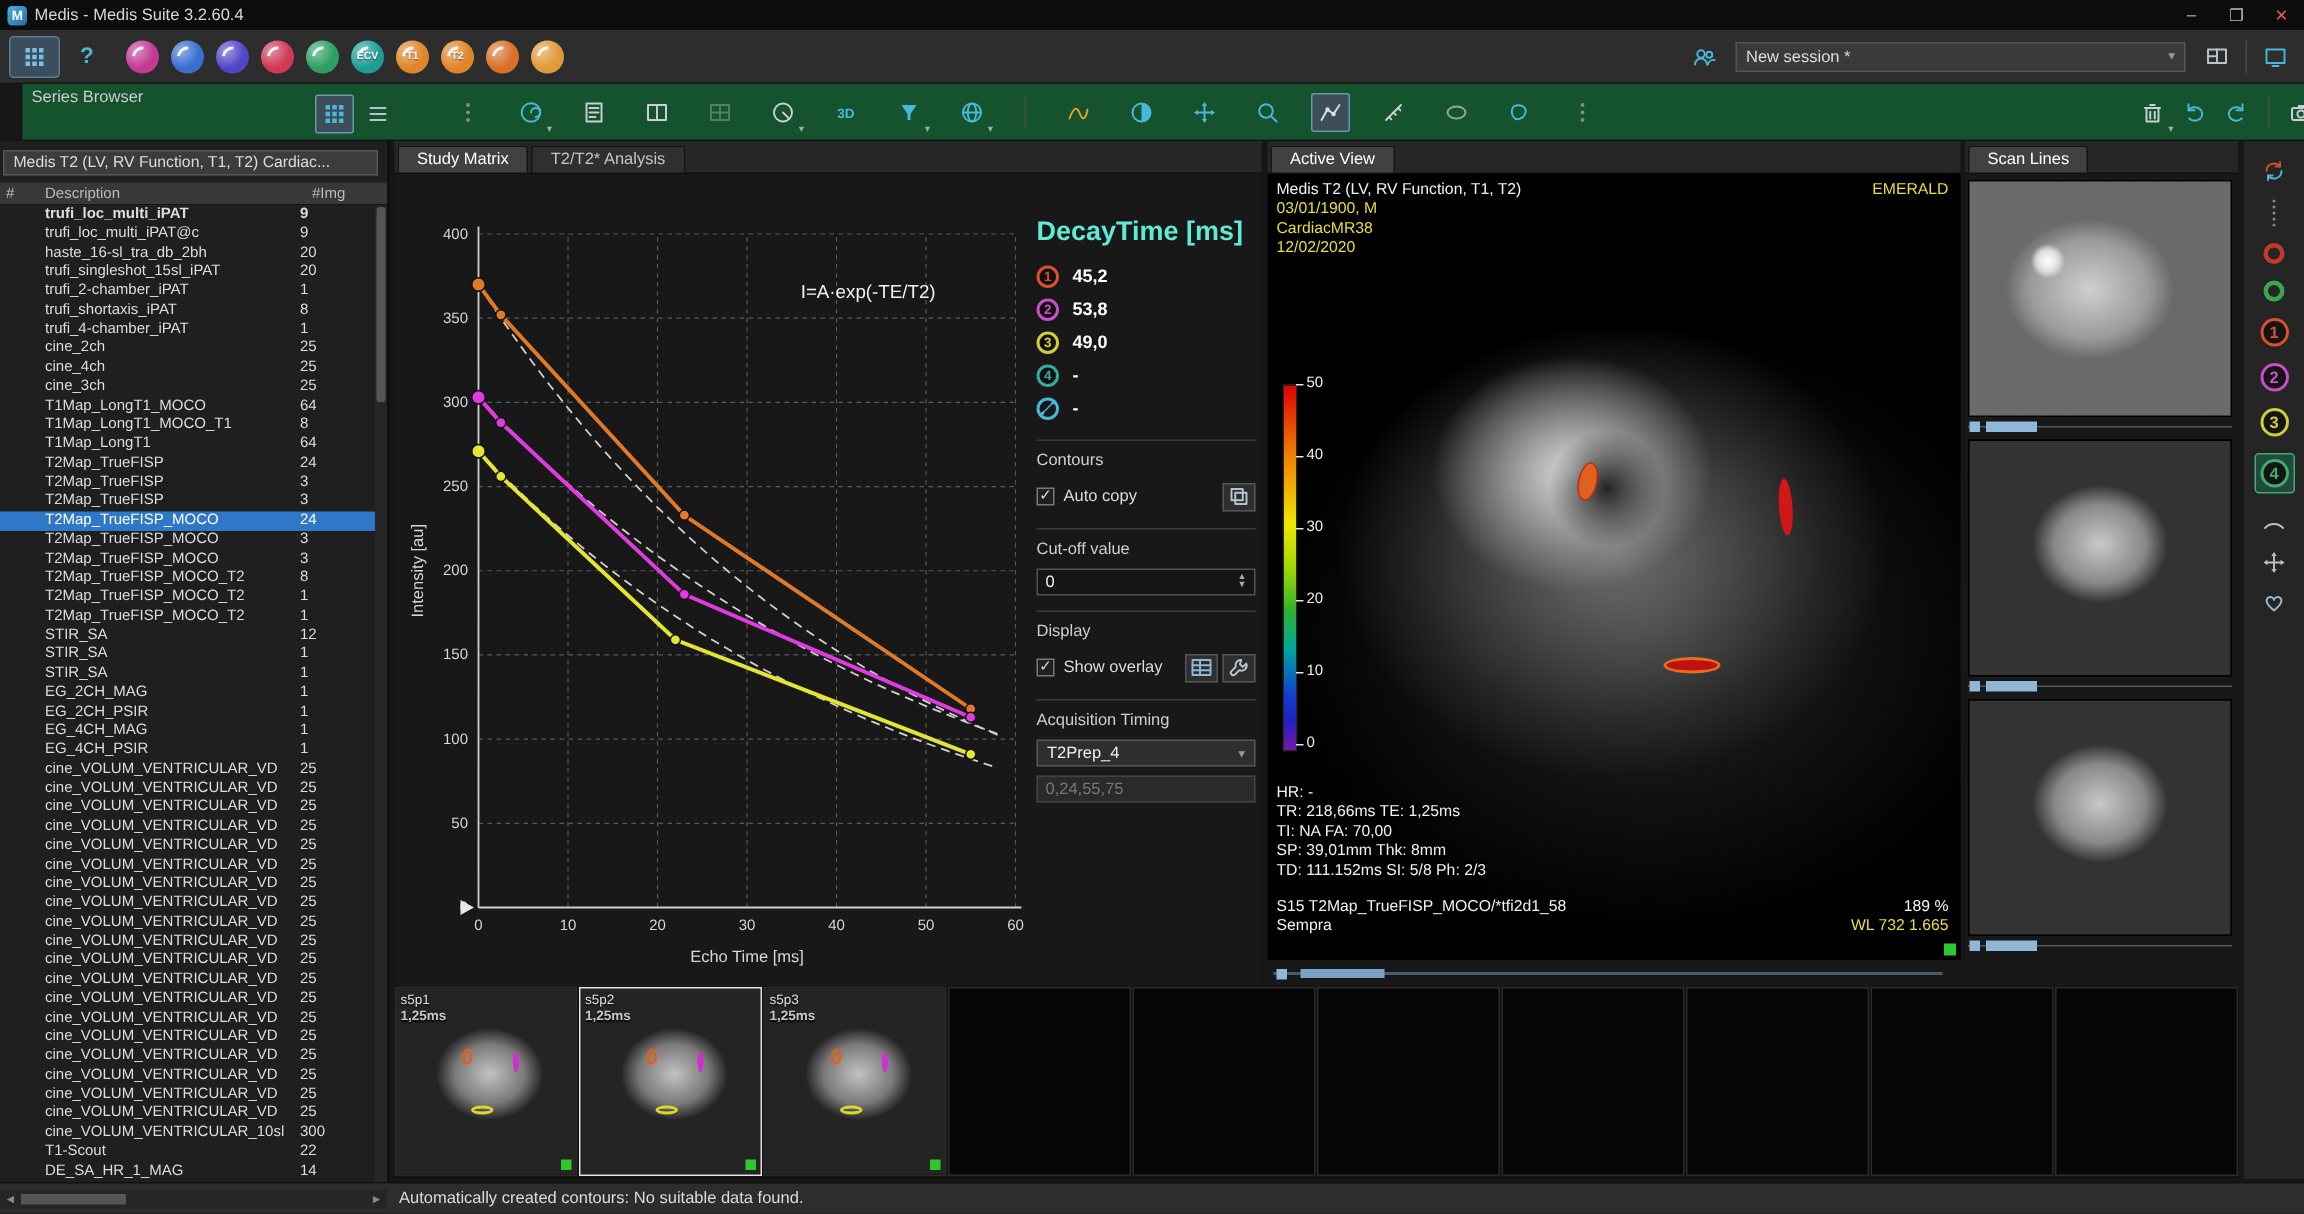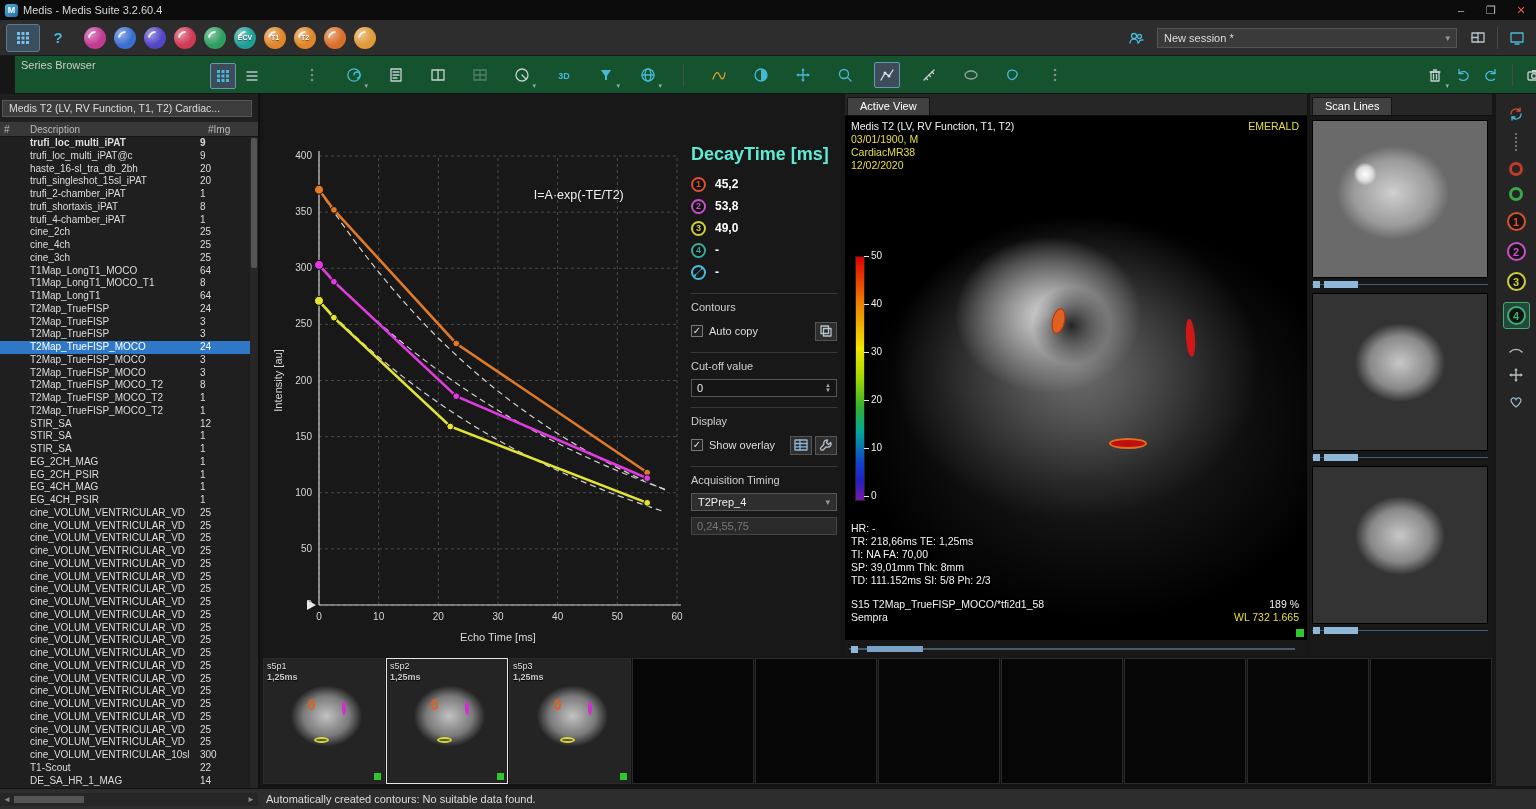--- a/index.html
+++ b/index.html
@@ -760,20 +760,26 @@
         <span class="c2">DE_SA_HR_1_MAG</span>
         <span class="c3">14</span>
       </div>
     </div>
   <div class="vscroll">
       <div class="vhandle"></div>
     </div>
 </div>
 
 <div id="analysis-panel">
+  <div class="tabbar">
+
+      <div class="tab active">Study Matrix</div>
+
+      <div class="tab">T2/T2* Analysis</div>
+    </div>
   <svg id="chart" width="420" height="505" viewBox="0 0 420 505">
       <line x1="50" y1="463" x2="50" y2="14" stroke="#585858" stroke-width="0.8" stroke-dasharray="3 3"></line>
       <text x="50" y="478" fill="#d8d8d8" font-size="10" text-anchor="middle">0</text>
       <line x1="109.66666666666666" y1="463" x2="109.66666666666666" y2="14" stroke="#585858" stroke-width="0.8" stroke-dasharray="3 3"></line>
       <text x="109.66666666666666" y="478" fill="#d8d8d8" font-size="10" text-anchor="middle">10</text>
       <line x1="169.33333333333331" y1="463" x2="169.33333333333331" y2="14" stroke="#585858" stroke-width="0.8" stroke-dasharray="3 3"></line>
       <text x="169.33333333333331" y="478" fill="#d8d8d8" font-size="10" text-anchor="middle">20</text>
       <line x1="229" y1="463" x2="229" y2="14" stroke="#585858" stroke-width="0.8" stroke-dasharray="3 3"></line>
       <text x="229" y="478" fill="#d8d8d8" font-size="10" text-anchor="middle">30</text>
       <line x1="288.66666666666663" y1="463" x2="288.66666666666663" y2="14" stroke="#585858" stroke-width="0.8" stroke-dasharray="3 3"></line>

